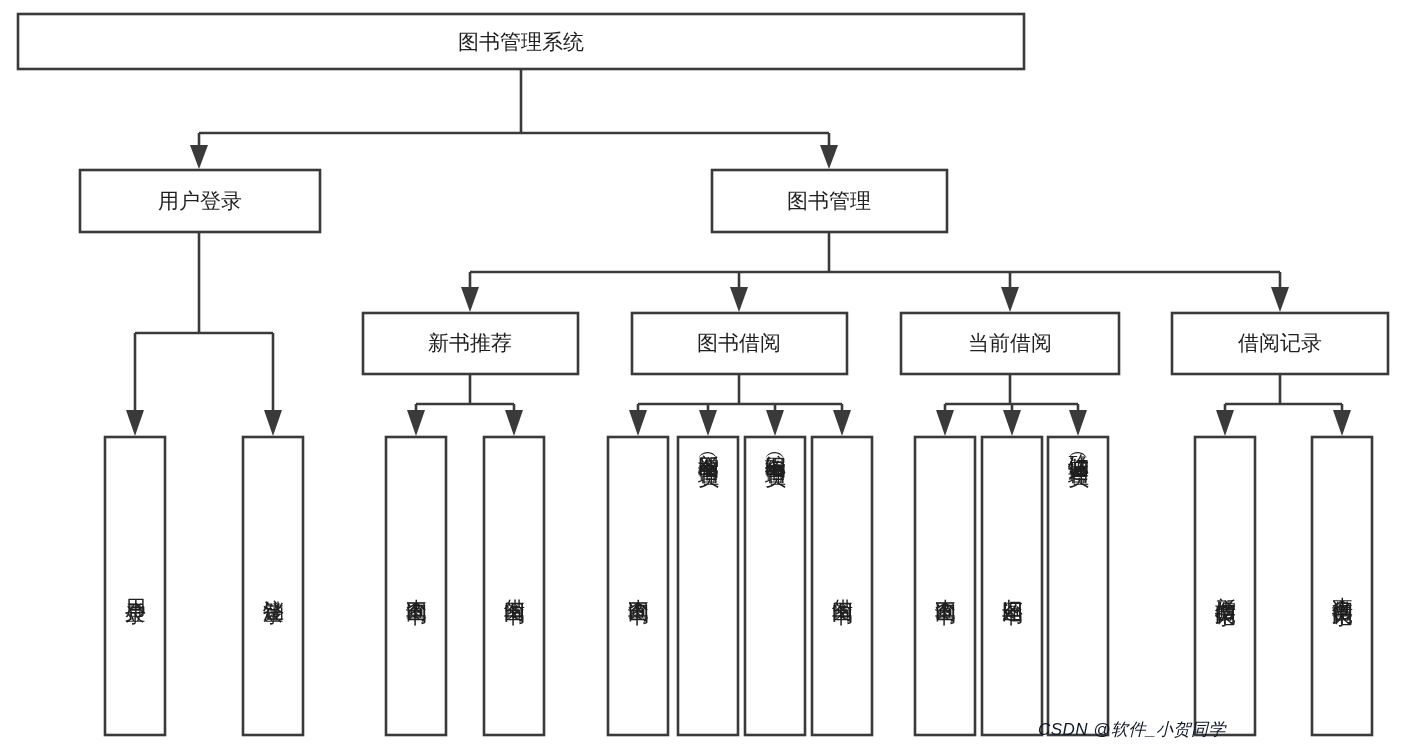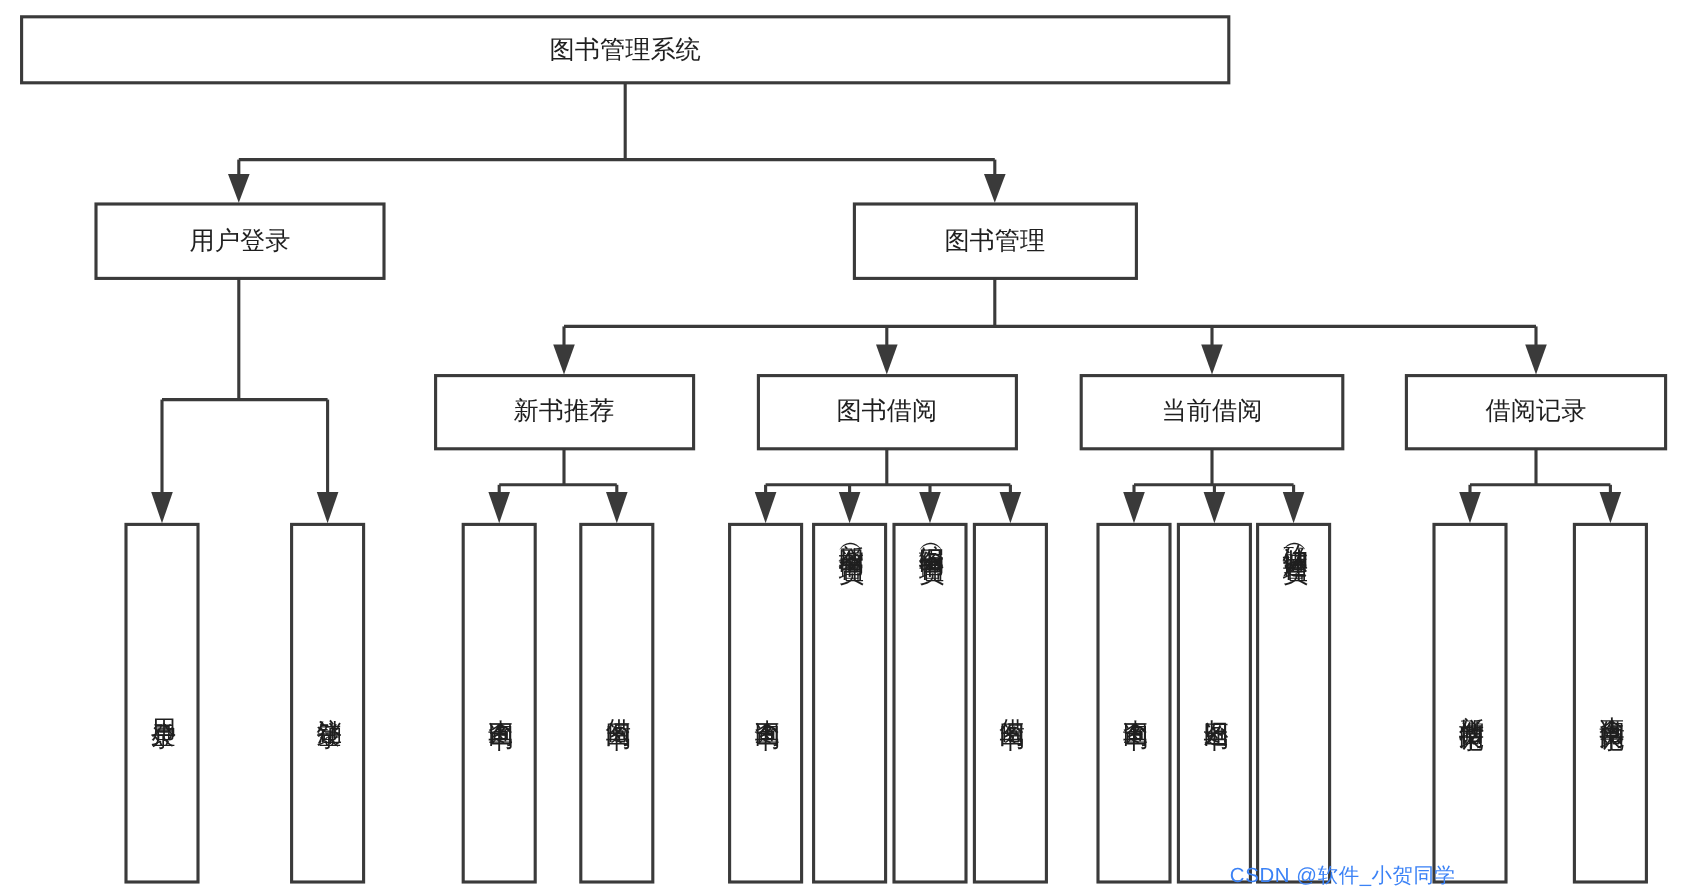--- a/index.html
+++ b/index.html
@@ -62,27 +62,28 @@
     font-family: "Liberation Sans", "DejaVu Sans", sans-serif;
     font-size: 21px;
     line-height: 1.18;
     letter-spacing: 2px;
     color: #1f1f1f;
     white-space: nowrap;
     text-align: center;
   }
   .watermark {
     position: absolute;
-    right: 14px;
+    right: 1px;
     bottom: 6px;
     font-family: "Liberation Sans", "DejaVu Sans", sans-serif;
     font-size: 17px;
-    color: #3b82f6;
+    color: #0f172a;
     letter-spacing: 0.5px;
     white-space: nowrap;
+    font-style: italic;
   }
 </style>
 </head>
 <body>
 
 <div id="diagram-root">
 
   <svg class="diagram" viewBox="0 0 1405 747">
 
     <rect class="node-box" x="18" y="14" width="1006" height="55"></rect>

